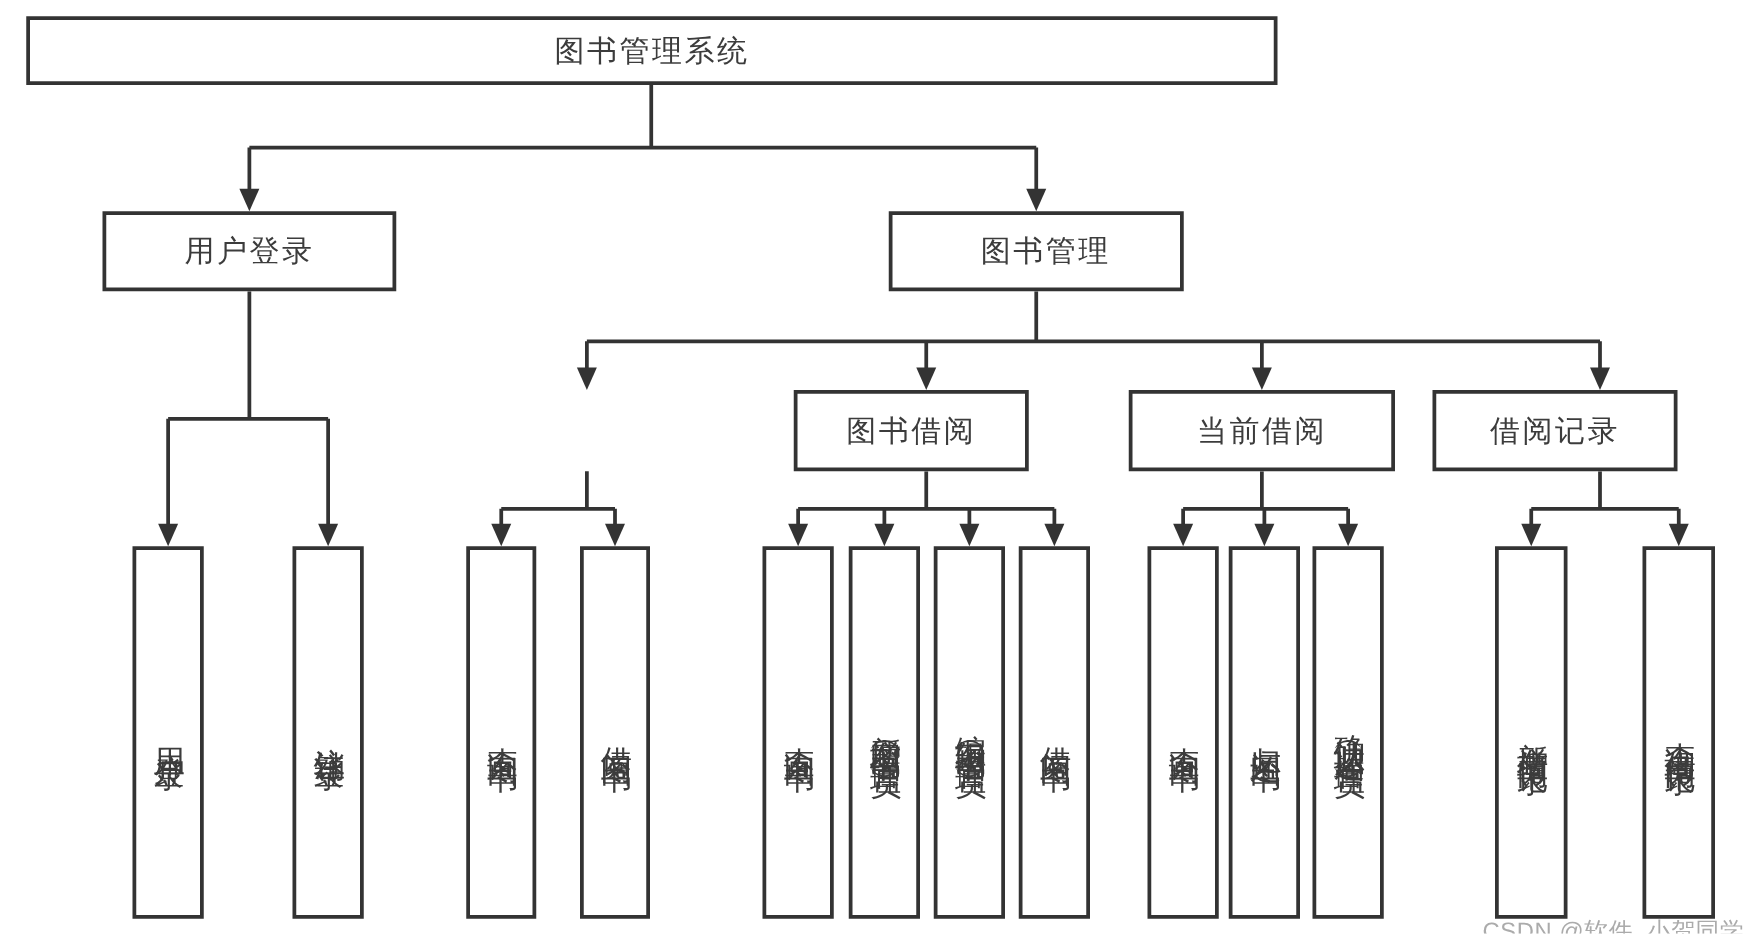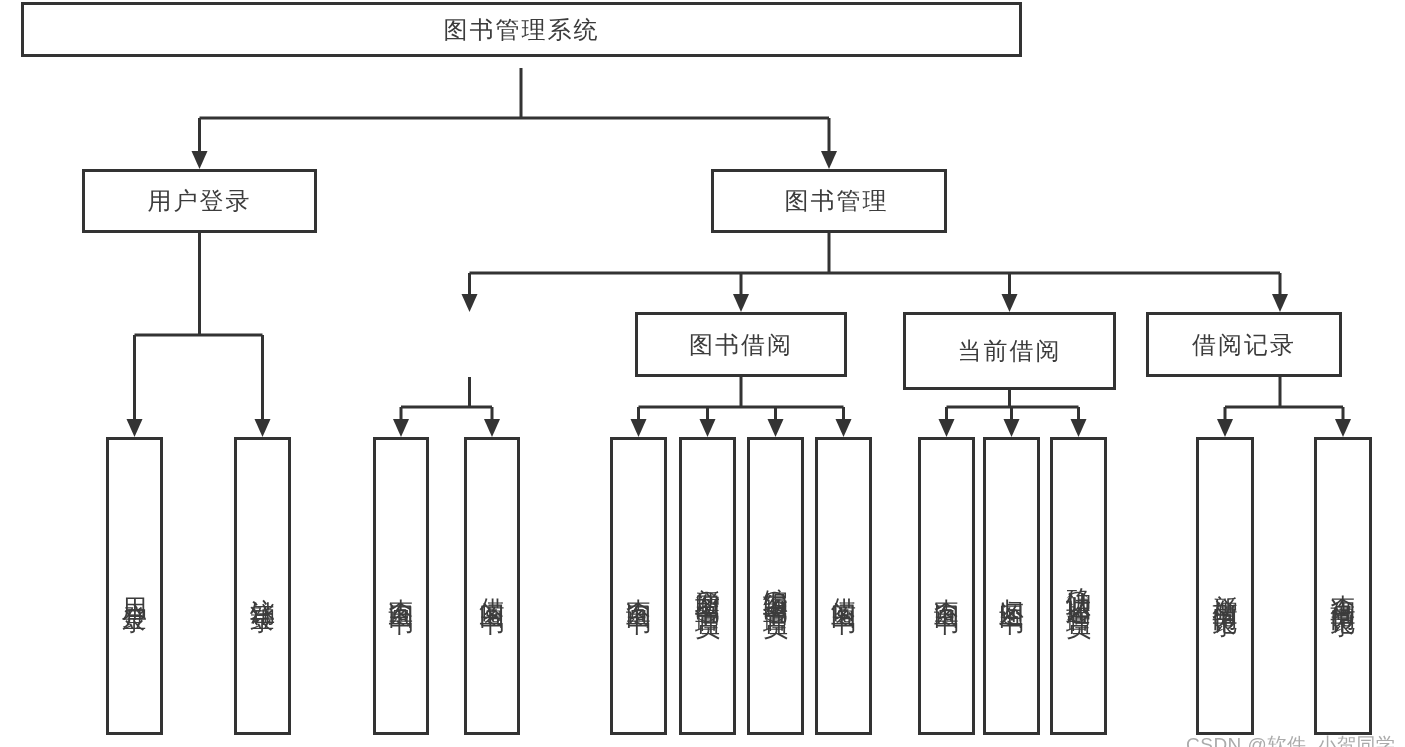--- a/index.html
+++ b/index.html
@@ -106,27 +106,27 @@
       <polygon points="1070.5,419 1086.5,419 1078.5,437"></polygon>
     </g>
 
     <g>
       <path d="M1280 377 V407 M1225 407 H1343 M1225 407 V421 M1343 407 V421"></path>
       <polygon points="1217,419 1233,419 1225,437"></polygon>
       <polygon points="1335,419 1351,419 1343,437"></polygon>
     </g>
   </svg>
 
-  <div class="hbox" style="left:21px;top:2px;width:1001px;height:55px;">图书管理系统</div>
+  <div class="hbox" style="left:21px;top:13px;width:1001px;height:55px;">图书管理系统</div>
 
   <div class="hbox" style="left:82px;top:169px;width:235px;height:64px;">用户登录</div>
   <div class="hbox" style="left:711px;top:169px;width:236px;height:64px;padding-left:15px;">图书管理</div>
 
-  <div class="hbox" style="left:635px;top:312px;width:212px;height:65px;">图书借阅</div>
-  <div class="hbox" style="left:903px;top:312px;width:213px;height:78px;font-family:Liberation Mono, monospace;">当前借阅</div>
+  <div class="hbox" style="left:635px;top:312px;width:188px;height:65px;">图书借阅</div>
+  <div class="hbox" style="left:903px;top:312px;width:213px;height:65px;font-family:Liberation Mono, monospace;">当前借阅</div>
   <div class="hbox" style="left:1146px;top:312px;width:196px;height:65px;">借阅记录</div>
 
   <div class="vbox" style="left:106px;width:57px;">用户登录</div>
   <div class="vbox" style="left:234px;width:57px;">注销登录</div>
 
   <div class="vbox" style="left:373px;width:56px;">查询图书</div>
   <div class="vbox" style="left:464px;width:56px;">借阅图书</div>
 
   <div class="vbox" style="left:610px;width:57px;">查询图书</div>
   <div class="vbox" style="left:679px;width:57px;">新增图书（管理员）</div>

